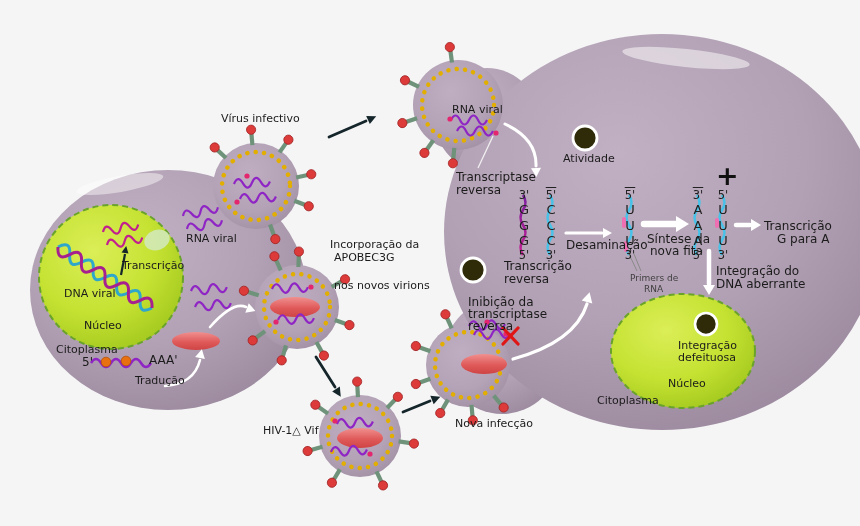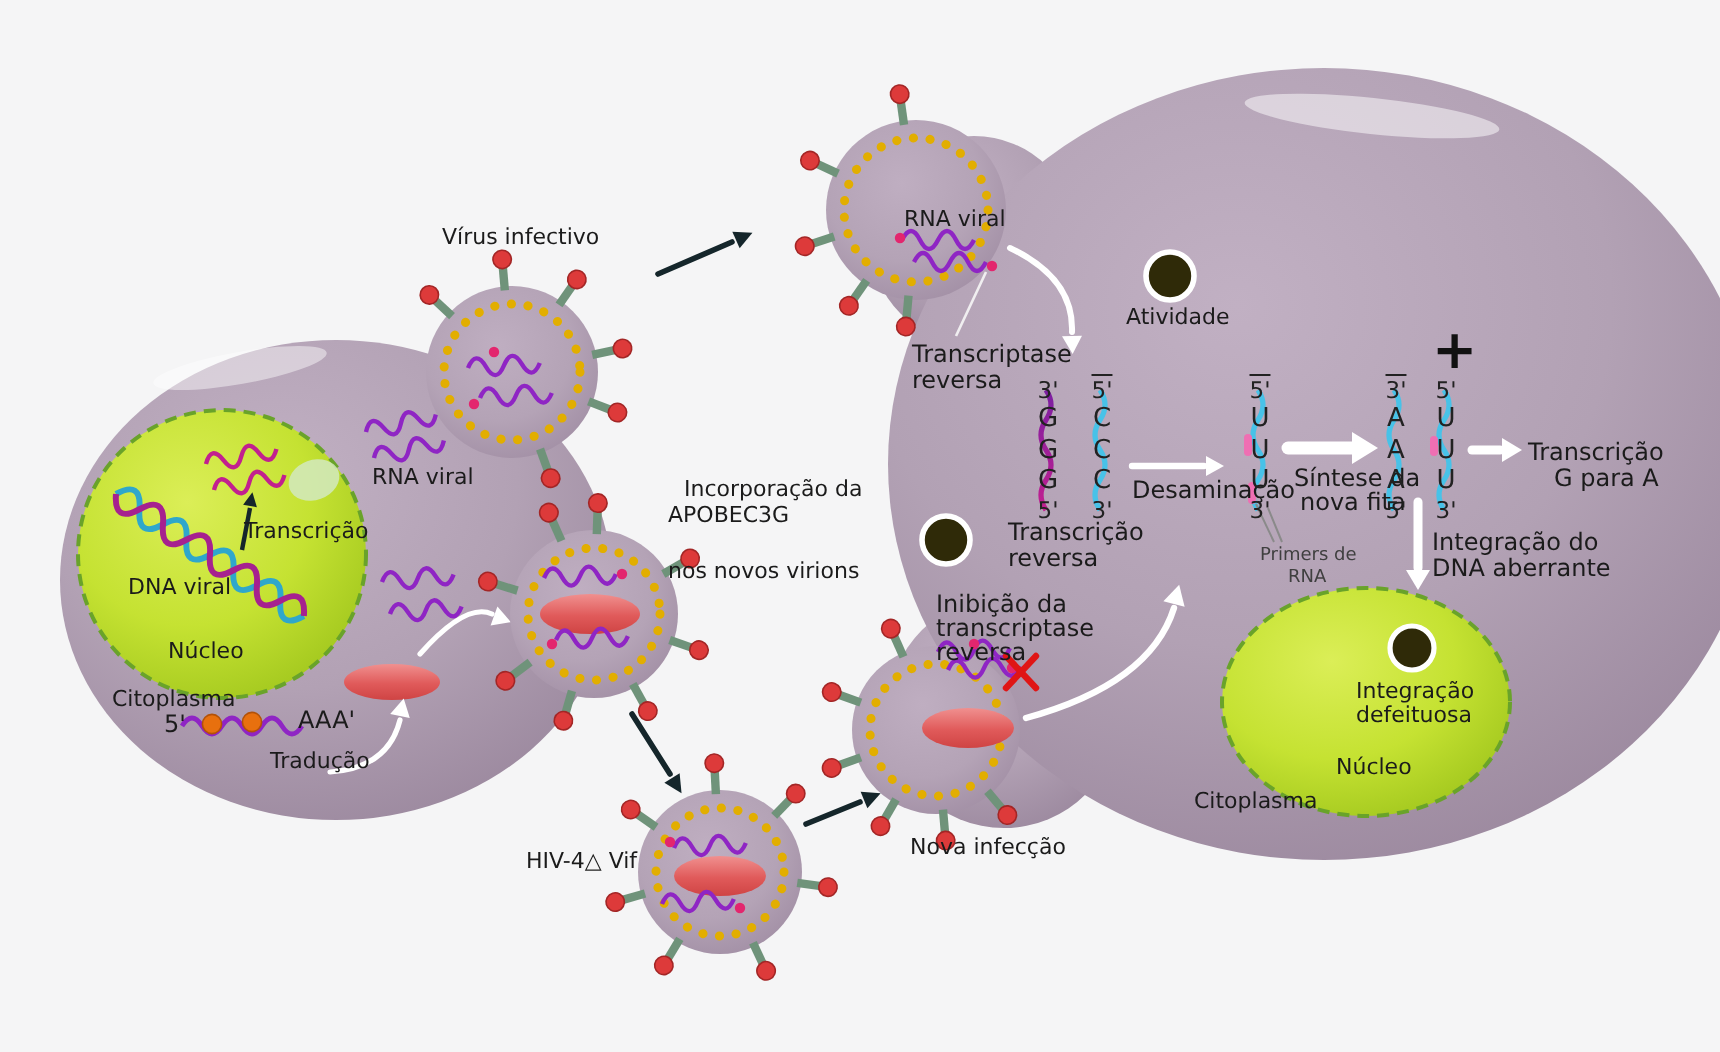--- a/index.html
+++ b/index.html
@@ -257,21 +257,21 @@
   <div class="lbl" style="left:221px;top:113px">Vírus infectivo</div>
   <div class="lbl" style="left:186px;top:233px">RNA viral</div>
   <div class="lbl" style="left:122px;top:260px">Transcrição</div>
   <div class="lbl" style="left:64px;top:288px">DNA viral</div>
   <div class="lbl" style="left:84px;top:320px">Núcleo</div>
   <div class="lbl" style="left:56px;top:344px">Citoplasma</div>
   <div class="lbl f12" style="left:82px;top:356px">5'</div>
   <div class="lbl f12" style="left:149px;top:354px">AAA'</div>
   <div class="lbl" style="left:135px;top:375px">Tradução</div>
 
-  <div class="lbl" style="left:342px;top:239px">Incorporação da</div>
+  <div class="lbl" style="left:330px;top:239px">Incorporação da</div>
   <div class="lbl" style="left:334px;top:252px">APOBEC3G</div>
   <div class="lbl" style="left:334px;top:280px">nos novos virions</div>
 
   <div class="lbl" style="left:452px;top:104px">RNA viral</div>
   <div class="lbl sm" style="left:456px;top:171px">Transcriptase</div>
   <div class="lbl sm" style="left:456px;top:184px">reversa</div>
   <div class="lbl" style="left:563px;top:153px">Atividade</div>
 
   <div class="lbl sm" style="left:504px;top:260px">Transcrição</div>
   <div class="lbl sm" style="left:504px;top:273px">reversa</div>
@@ -289,21 +289,21 @@
 
   <div class="lbl" style="left:678px;top:340px">Integração</div>
   <div class="lbl" style="left:678px;top:352px">defeituosa</div>
   <div class="lbl" style="left:668px;top:378px">Núcleo</div>
   <div class="lbl" style="left:597px;top:395px">Citoplasma</div>
 
   <div class="lbl sm" style="left:468px;top:296px">Inibição da</div>
   <div class="lbl sm" style="left:468px;top:308px">transcriptase</div>
   <div class="lbl sm" style="left:468px;top:320px">reversa</div>
 
-  <div class="lbl" style="left:263px;top:425px">HIV-4△ Vif</div>
+  <div class="lbl" style="left:263px;top:425px">HIV-1△ Vif</div>
   <div class="lbl" style="left:455px;top:418px">Nova infecção</div>
 
   <div class="strand" style="left:515px">
     <span class="slab">3'</span>
     <span class="base">G</span>
     <span class="base">G</span>
     <span class="base">G</span>
     <span class="slab">5'</span>
   </div>
   <div class="strand" style="left:542px">

